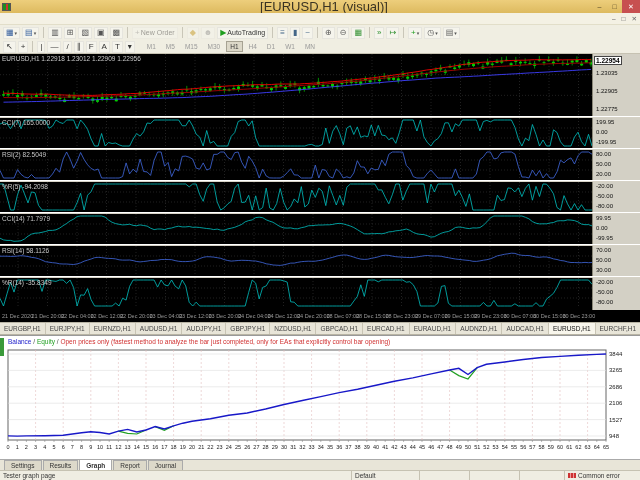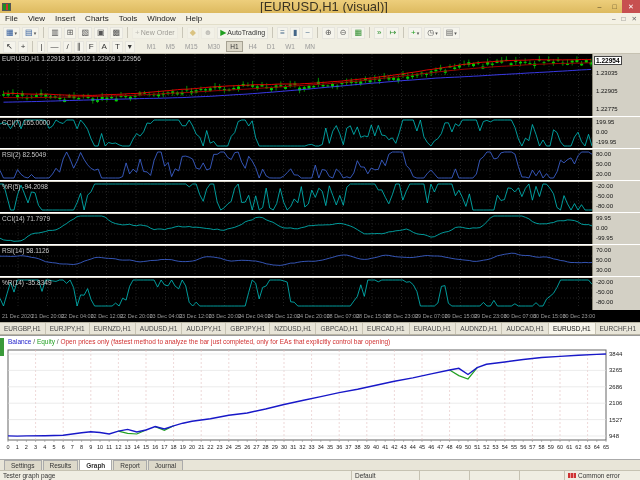--- a/index.html
+++ b/index.html
@@ -72,29 +72,20 @@
     <span id="app-icon"></span>
     <span id="title-text">[EURUSD,H1 (visual)]</span>
     <span id="win-controls">
       <span class="wbtn">–</span>
       <span class="wbtn">□</span>
       <span class="wbtn close">✕</span>
     </span>
   </div>
 
   <div id="menubar" class="abs">
-    <span id="menu-items" style="display:flex;">
-        <span class="menu-item">File</span>
-        <span class="menu-item">View</span>
-        <span class="menu-item">Insert</span>
-        <span class="menu-item">Charts</span>
-        <span class="menu-item">Tools</span>
-        <span class="menu-item">Window</span>
-        <span class="menu-item">Help</span>
-      </span>
     <span id="mdi-controls">
       <span class="mdibtn">–</span>
       <span class="mdibtn">□</span>
       <span class="mdibtn">✕</span>
     </span>
   </div>
 
   <div id="toolbar1" class="abs">
       <span class="tbtn">
         <span class="glyph" style="color: rgb(43, 87, 154);">▦</span>

